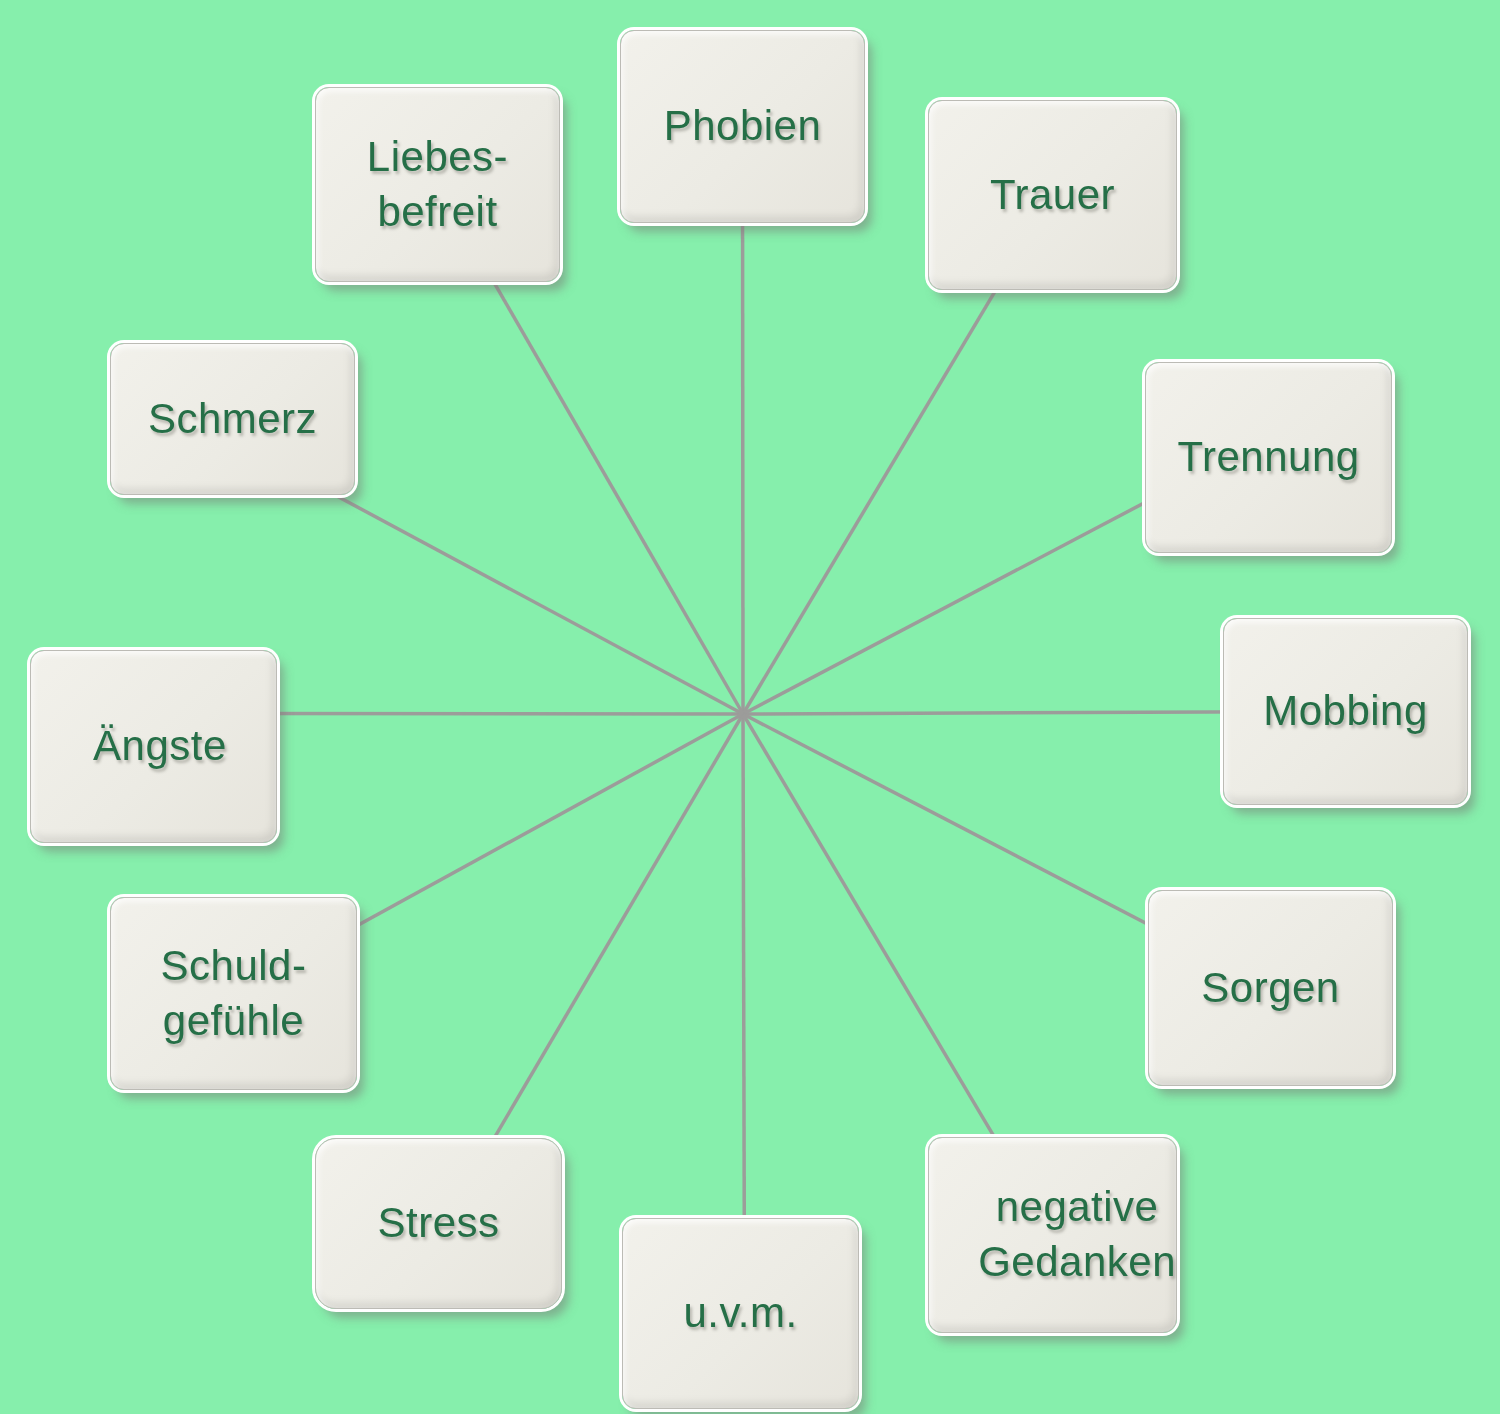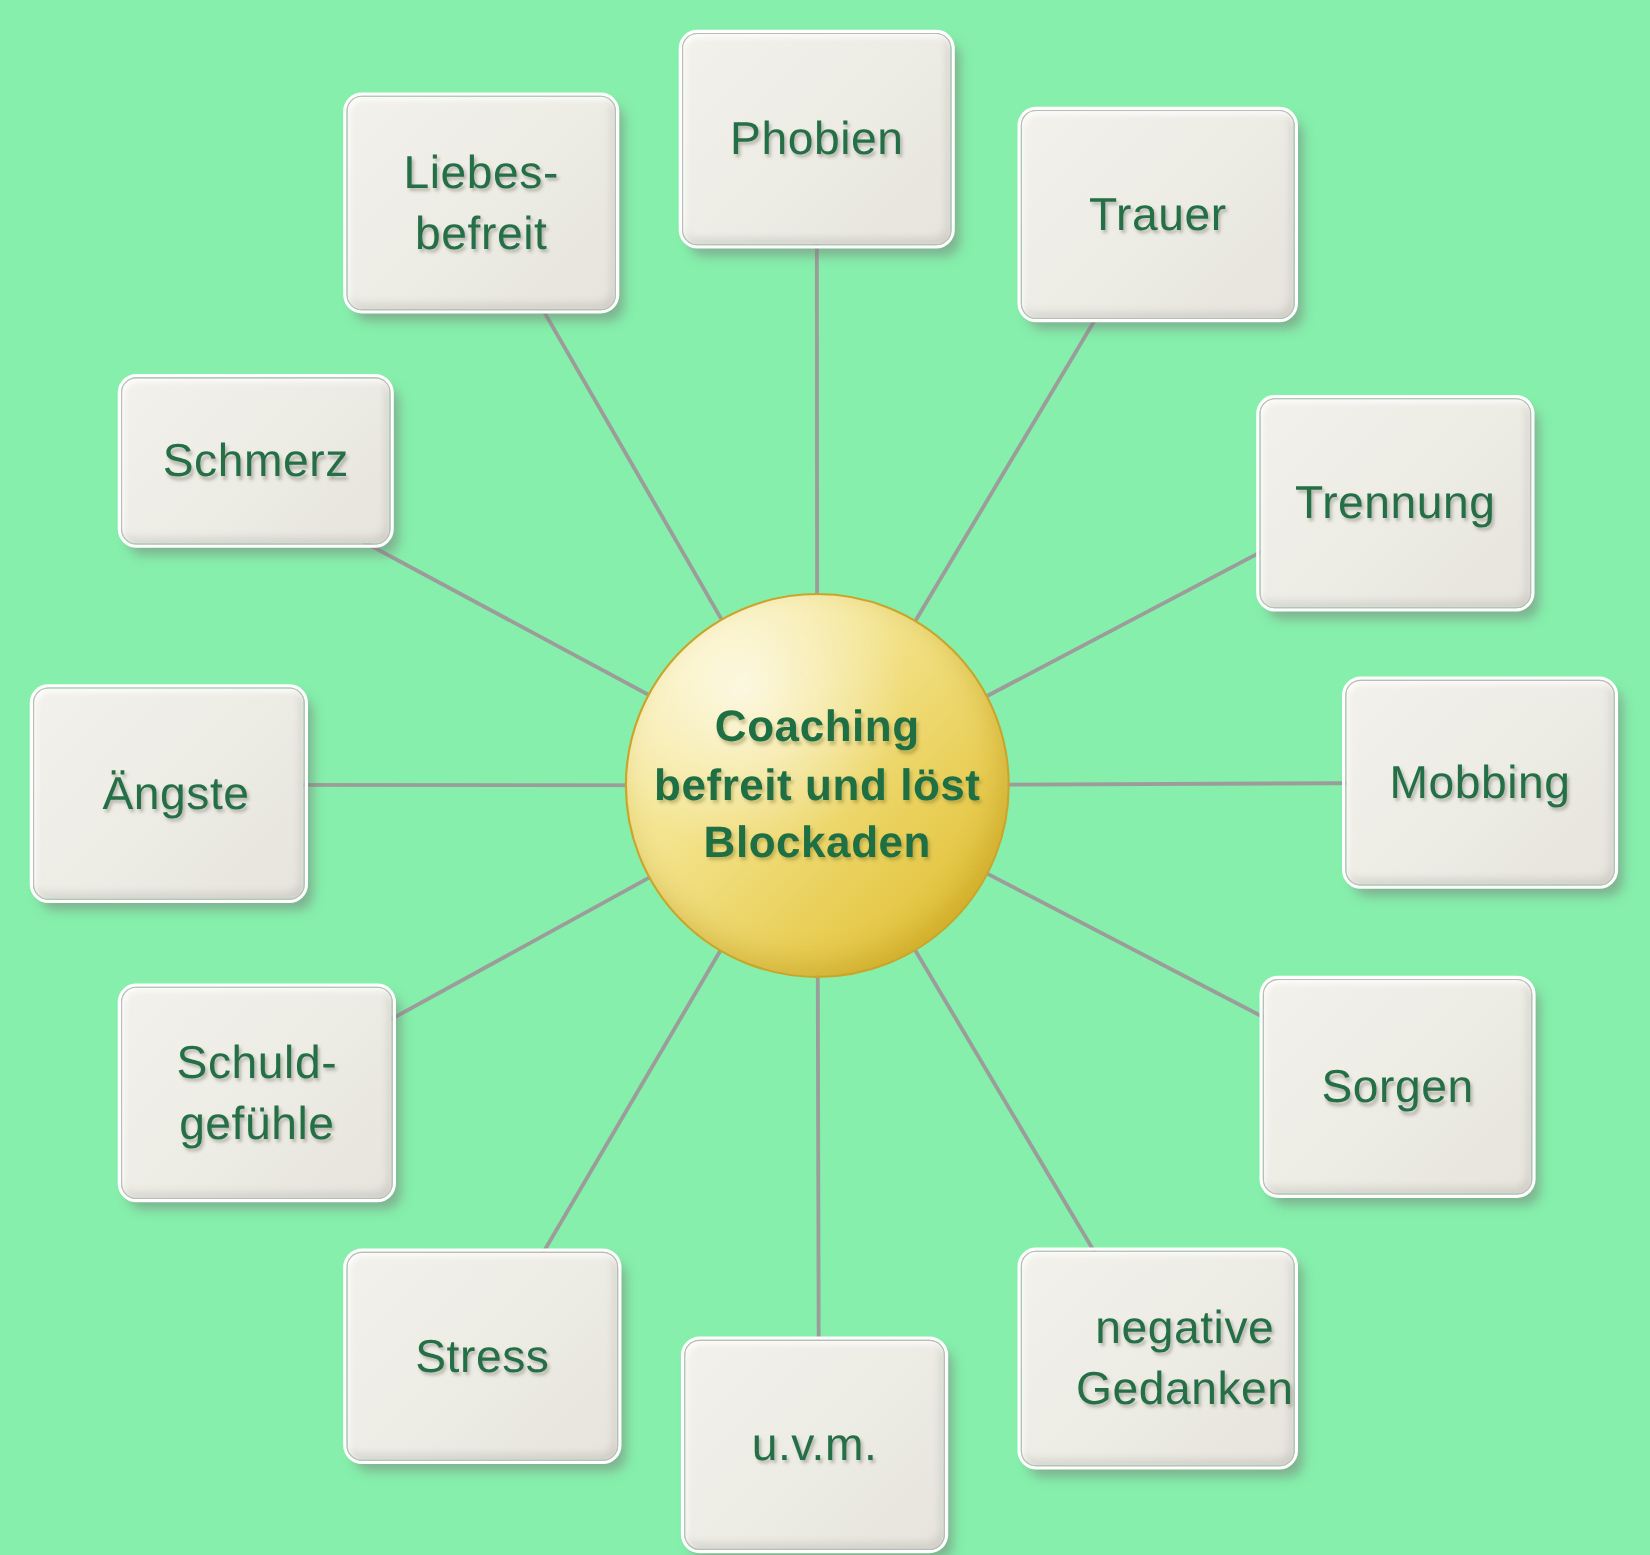--- a/index.html
+++ b/index.html
@@ -109,36 +109,31 @@
       <div class="node" style="left: 1148px; top: 890px; width: 245px; height: 196px;">
         <span class="node-label">Sorgen</span>
       </div>
       <div class="node" style="left: 928px; top: 1137px; width: 249px; height: 196px; justify-content: flex-end;">
         <span class="node-label">negative
 Gedanken</span>
       </div>
       <div class="node" style="left: 622px; top: 1218px; width: 237px; height: 191px;">
         <span class="node-label">u.v.m.</span>
       </div>
-      <div class="node" style="left: 315px; top: 1138px; width: 247px; height: 190px;">
+      <div class="node" style="left: 315px; top: 1138px; width: 247px; height: 171px; border-radius: 21px;">
         <span class="node-label">Stress</span>
       </div>
       <div class="node" style="left: 110px; top: 897px; width: 247px; height: 193px;">
         <span class="node-label">Schuld-
 gefühle</span>
       </div>
-      <div class="node" style="left: 30px; top: 625px; width: 247px; height: 193px; padding-left: 13px;">
+      <div class="node" style="left: 30px; top: 650px; width: 247px; height: 193px; padding-left: 13px;">
         <span class="node-label">Ängste</span>
       </div>
       <div class="node" style="left: 110px; top: 343px; width: 245px; height: 152px;">
         <span class="node-label">Schmerz</span>
       </div>
       <div class="node" style="left: 315px; top: 87px; width: 245px; height: 195px;">
         <span class="node-label">Liebes-
 befreit</span>
       </div>
     </div>
-  <div class="center-circle">
-    <div class="center-label">Coaching
-befreit und löst
-Blockaden</div>
-  </div>
 </div>
 
 </body></html>

